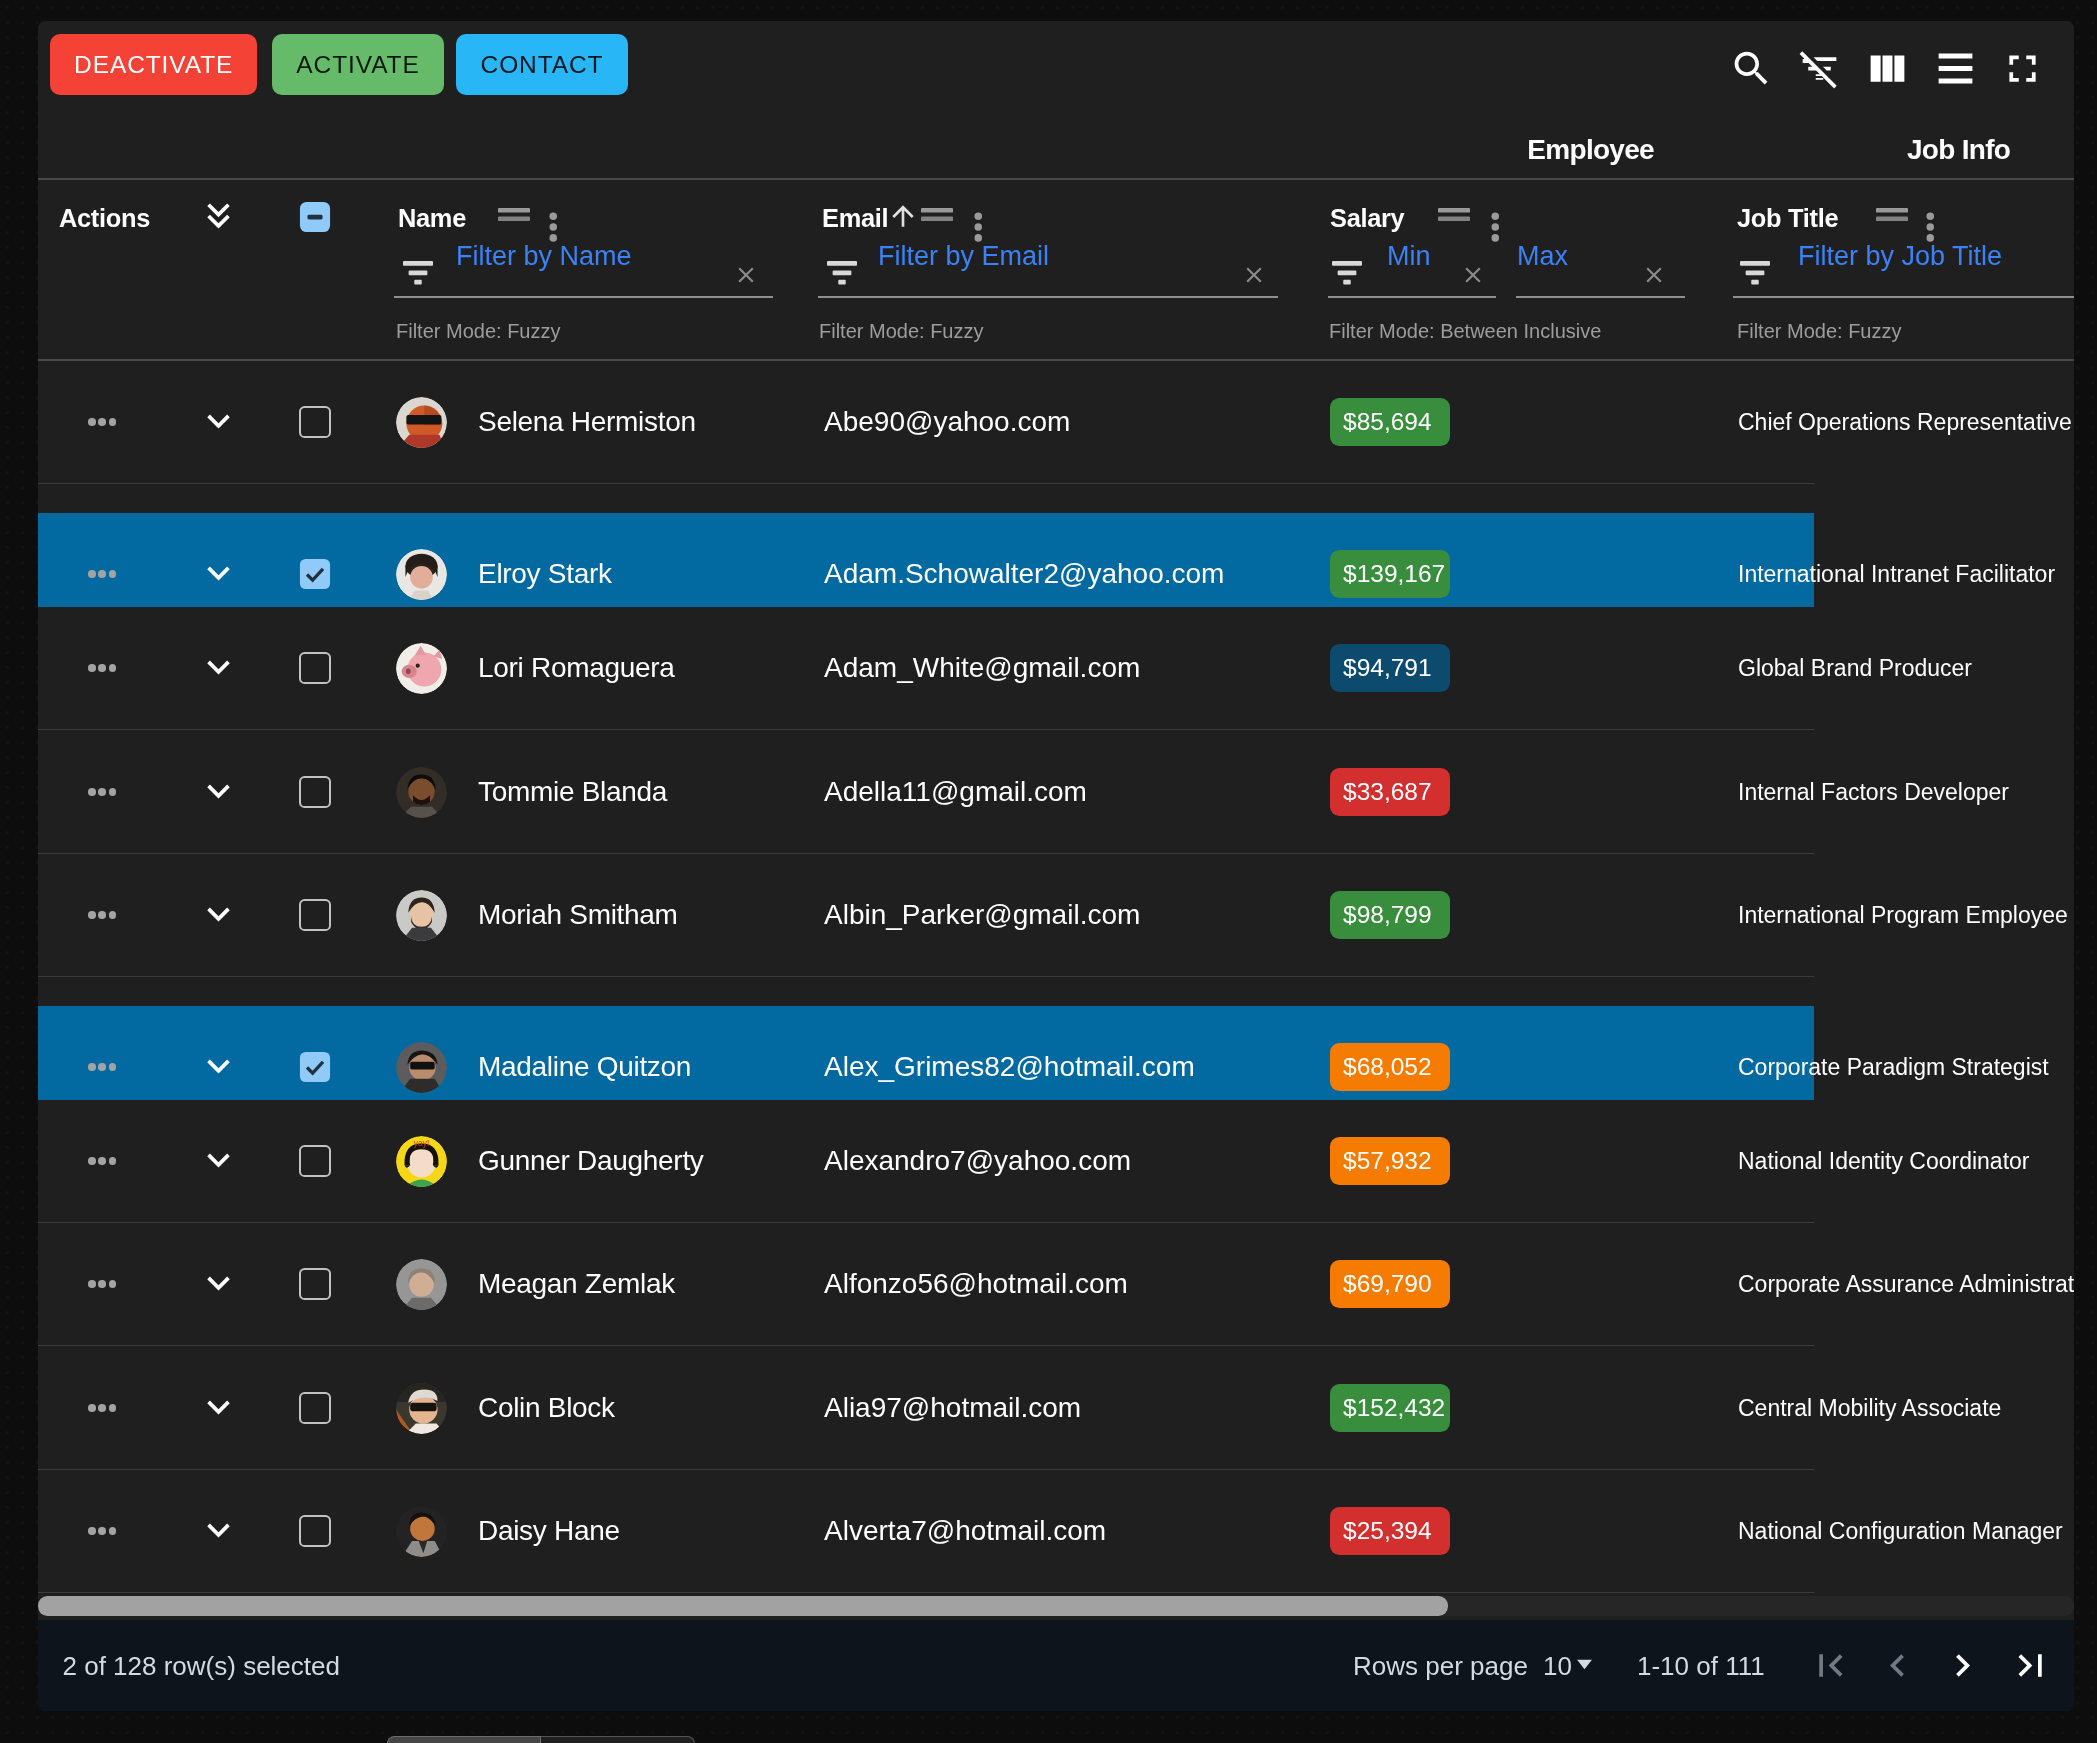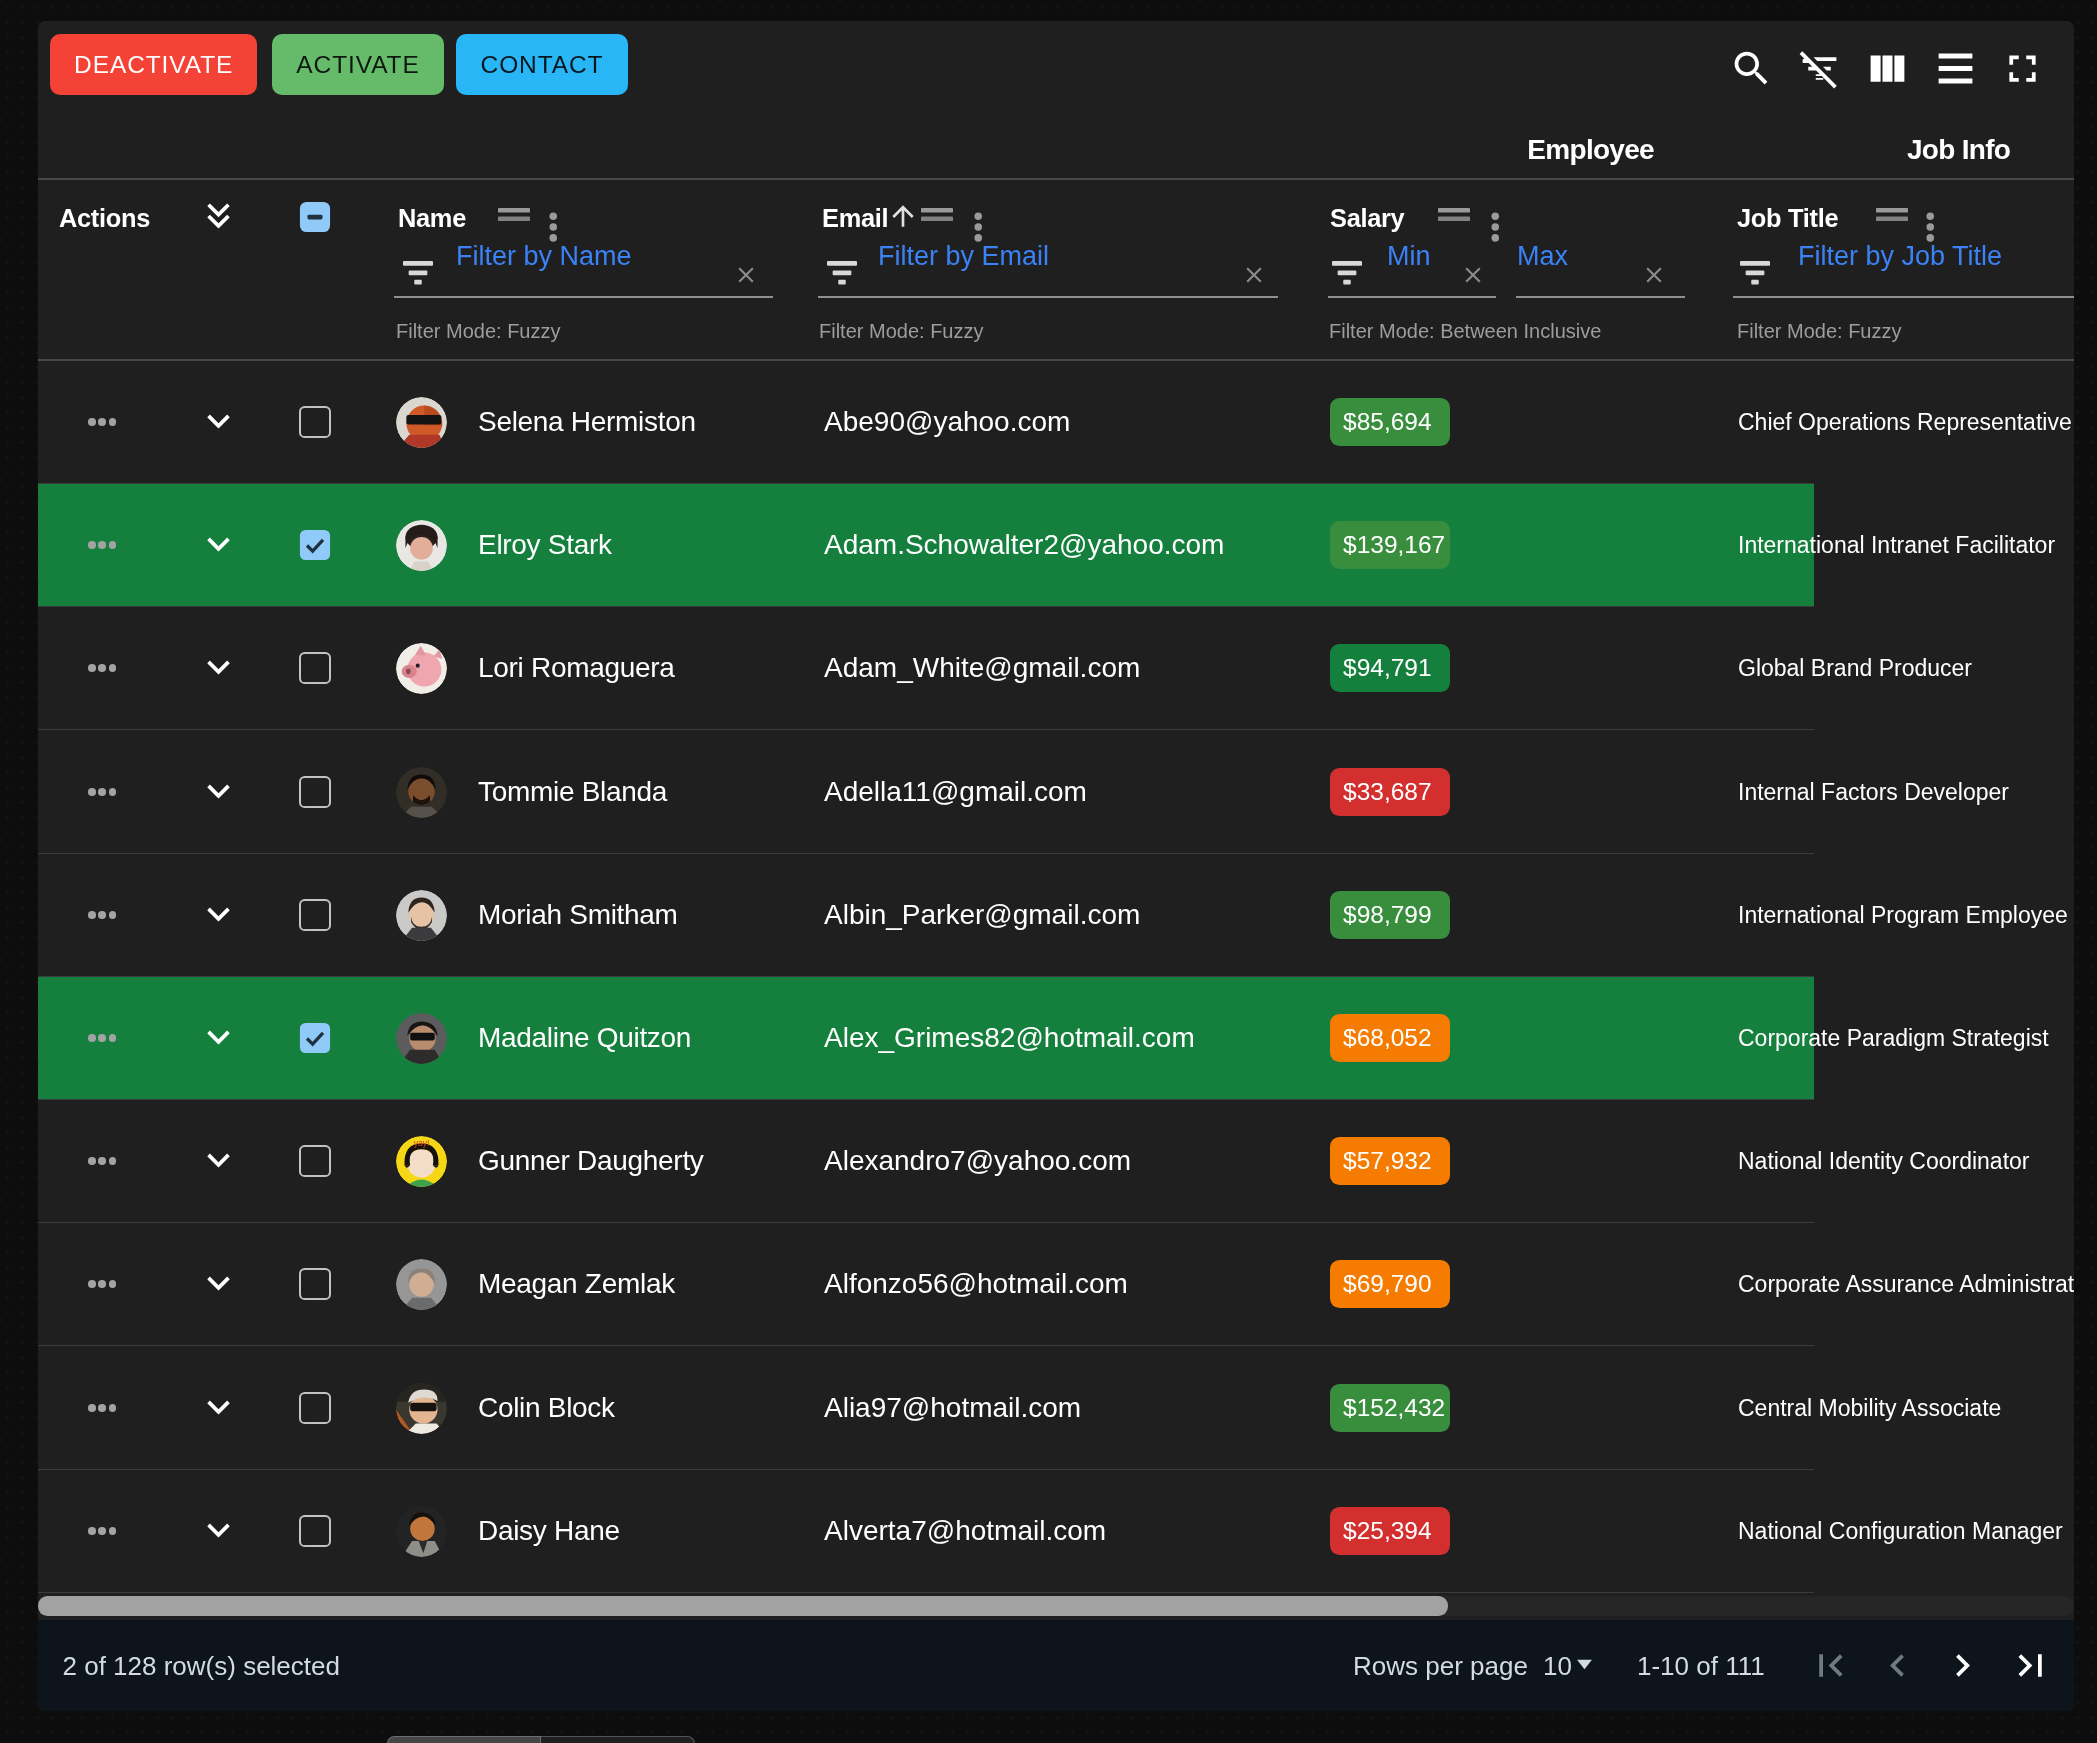--- a/index.html
+++ b/index.html
@@ -6,21 +6,21 @@
 #paper { position:absolute; left:38px; top:21px; width:2036px; height:1690px; background:#1f1f20; border-radius:7.5px; overflow:hidden; }
 .abs { position:absolute; }
 .btn { position:absolute; top:13px; height:61px; border-radius:10px; font-size:24.5px; font-weight:400; letter-spacing:0.9px; display:flex; align-items:center; justify-content:center; }
 .ghead { position:absolute; top:102px; height:54px; font-size:28px; font-weight:700; color:#fff; letter-spacing:-0.7px; line-height:54px; }
 .hline { position:absolute; left:0; width:2036px; height:1.9px; background:#494949; }
 .collabel { position:absolute; top:183px; font-size:25.4px; font-weight:700; color:#fff; letter-spacing:-0.3px; white-space:nowrap; }
 .fline { position:absolute; top:275px; height:1.9px; background:#8f8f8f; }
 .ph { position:absolute; top:220px; font-size:27px; color:#3b82f6; white-space:nowrap; }
 .fmode { position:absolute; top:299px; font-size:20px; color:#9d9d9d; white-space:nowrap; }
 .row { position:absolute; left:0; width:1776px; height:123px; border-bottom:1.9px solid #3b3b3b; background:#1f1f20; }
-.row.sel { background:#15803d; }
+.row.sel { background:#0369a1;margin-top:29px; }
 .dots { position:absolute; left:50px; top:50%; margin-top:-3.8px; width:28px; display:flex; justify-content:space-between; }
 .dots i { width:7.5px; height:7.5px; border-radius:50%; background:#a3a3a3; }
 .rchev { position:absolute; left:158px; top:50%; margin-top:-22.6px; }
 .cbu { position:absolute; left:261px; top:50%; margin-top:-16px; width:32px; height:32px; border:2.8px solid #c2c2c2; border-radius:5.6px; }
 .cbc { position:absolute; left:261px; top:50%; margin-top:-16px; width:32px; height:32px; }
 .avs { position:absolute; left:358px; top:50%; margin-top:-25.4px; border-radius:50%; }
 .nm { position:absolute; left:440px; top:50%; transform:translateY(-50%); font-size:28px; color:#fff; letter-spacing:-0.3px; white-space:nowrap; }
 .em { position:absolute; left:786px; top:50%; transform:translateY(-50%); font-size:28px; color:#fff; white-space:nowrap; }
 .chip { position:absolute; left:1292px; top:50%; transform:translateY(-50%); width:120px; height:48px; border-radius:9.4px; color:#fff; font-size:24.5px; line-height:48px; padding-left:13px; }
 .jt { position:absolute; left:1700px; top:50%; transform:translateY(-50%); font-size:23px; color:#fff; white-space:nowrap; }
@@ -240,21 +240,21 @@
           <circle cx="30" cy="28" r="18" fill="#efa6ae"></circle>
           <ellipse cx="14" cy="30" rx="8" ry="7" fill="#d9838e"></ellipse>
           <ellipse cx="13" cy="30" rx="2.5" ry="3" fill="#8c4a52"></ellipse>
           <path d="M20 13 L26 3 L32 13Z" fill="#e397a0"></path>
           <path d="M40 14 L46 7 L49 17Z" fill="#e397a0"></path>
           <circle cx="23" cy="24" r="2.2" fill="#222"></circle>
         </g>
       </svg>
       <span class="nm">Lori Romaguera</span>
       <span class="em">Adam_White@gmail.com</span>
-      <span class="chip" style="background:#15803d">$94,791</span>
+      <span class="chip" style="background:#0c4a6e">$94,791</span>
       <span class="jt">Global Brand Producer</span>
     </div>
 <div class="row" style="top:710px">
       <span class="dots">
         <i></i>
         <i></i>
         <i></i>
       </span>
       <svg class="rchev" width="45" height="45" viewBox="0 0 24 24">
         <path d="M7.4 8.3 12 12.9l4.6-4.6L18 9.7l-6 6-6-6z" fill="#fff"></path>

